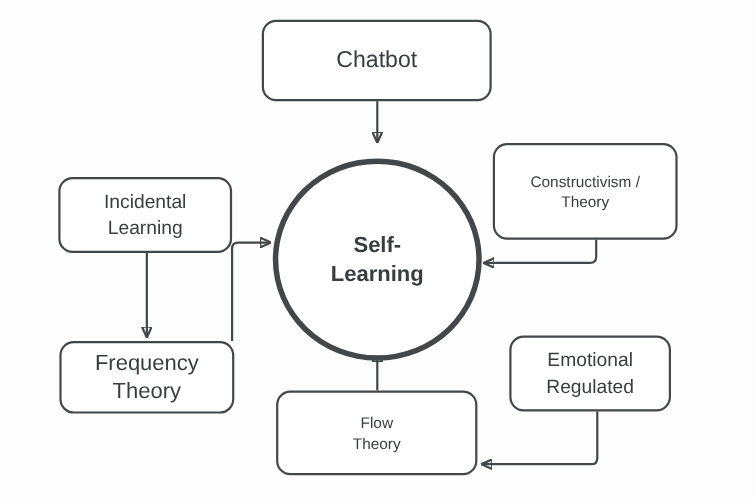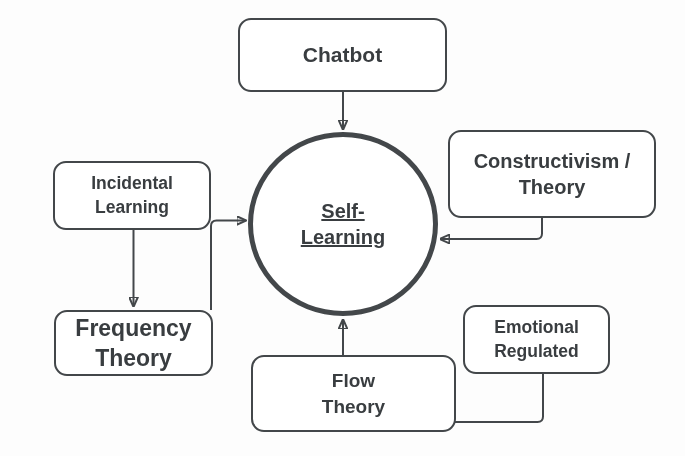--- a/index.html
+++ b/index.html
@@ -22,33 +22,33 @@
     position:absolute;
     box-sizing:border-box;
     background:var(--fill);
     border:2px solid var(--stroke);
     border-radius:13px;
     display:flex;flex-direction:column;
     align-items:center;justify-content:center;
     text-align:center;
     color:var(--text);
     line-height:1.32;
-    font-weight:700;
+    font-weight:400;
   }
   .node span{display:block;}
   .n-chatbot{left:238px;top:18px;width:209px;height:74px;font-size:21px;}
   .n-incidental{left:53px;top:161px;width:158px;height:69px;font-size:17.5px;}
-  .n-constructivism{left:448px;top:130px;width:208px;height:88px;font-size:20px;}
-  .n-frequency{left:54px;top:310px;width:159px;height:66px;font-size:23px;}
-  .n-flow{left:251px;top:355px;width:205px;height:77px;font-size:19px;text-align:center;}
+  .n-constructivism{left:448px;top:130px;width:168px;height:88px;font-size:14px;}
+  .n-frequency{left:54px;top:310px;width:159px;height:66px;font-size:20px;}
+  .n-flow{left:251px;top:355px;width:183px;height:77px;font-size:14px;text-align:center;}
   .n-emotional{left:463px;top:305px;width:147px;height:69px;font-size:17.5px;}
   .n-srl{
-    left:248px;top:132px;width:190px;height:184px;
+    left:248px;top:144px;width:190px;height:184px;
     border-width:5px;border-radius:50%;
-    font-size:20px;line-height:1.3;font-weight:600;text-decoration:underline;
+    font-size:20px;line-height:1.3;font-weight:600;
   }
 </style>
 </head>
 <body>
 
 <div class="canvas">
 
   <svg class="edges" viewBox="0 0 685 456" xmlns="http://www.w3.org/2000/svg">
     <defs>
       <marker id="arrow" viewBox="0 0 10 10" refX="9" refY="5" markerWidth="10" markerHeight="10" markerUnits="userSpaceOnUse" orient="auto">

